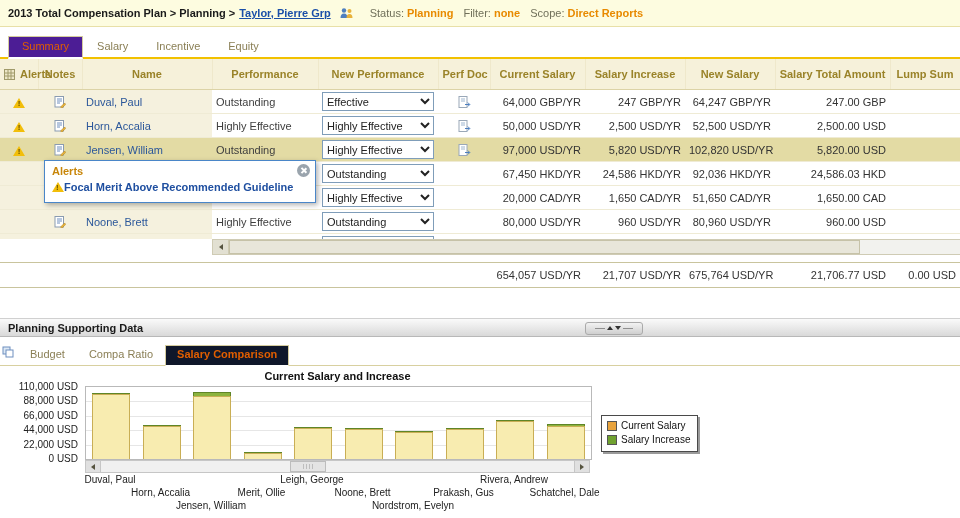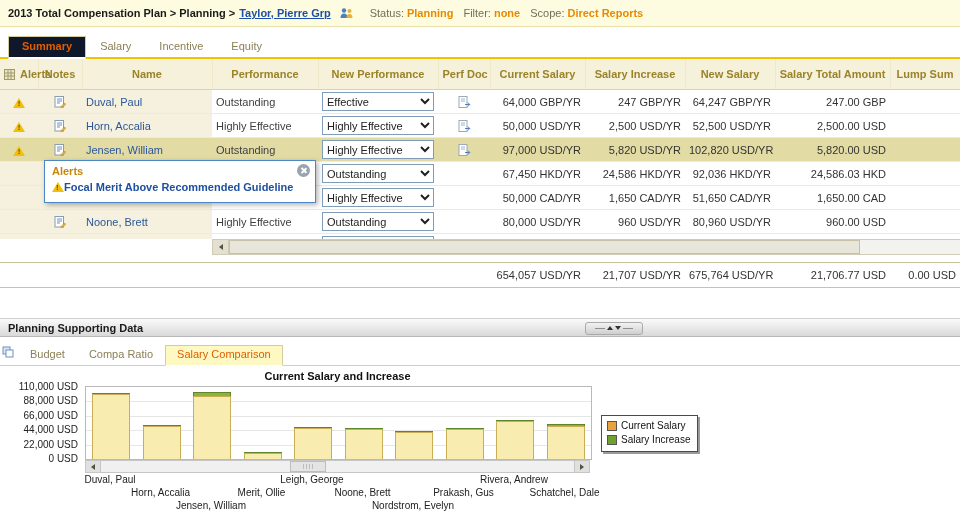--- a/index.html
+++ b/index.html
@@ -10,21 +10,21 @@
   
   .topbar{height:26px;background:#FDFCE0;border-bottom:1px solid #E8E0A8;display:flex;align-items:center;padding:0 8px;white-space:nowrap}
   .crumb{font-weight:bold;color:#1A1A1A}
   .crumb-link{font-weight:bold;color:#1B4FA8;text-decoration:underline;margin-left:4px;cursor:pointer}
   .bar-ico{margin:0 6px 0 8px;display:inline-flex}
   .lbl{color:#70705A;margin-left:10px}
   .val{color:#E88A00;font-weight:bold;margin-left:3px}
   
   .tabstrip{background:#fff;padding:9px 8px 0 8px;border-bottom:2px solid #F2C100;display:flex;height:21px}
   .tab{padding:3px 13px 2px;color:#8A7F55;cursor:pointer;border:1px solid transparent}
-  .tab.active{color:#E05E00;font-weight:bold;background:#0f172a;border:1px solid #D5CC9E;border-bottom:2px solid #fff;margin-bottom:-2px}
+  .tab.active{color:#E05E00;font-weight:normal;background:#4c1d95;border:1px solid #D5CC9E;border-bottom:2px solid #fff;margin-bottom:-2px}
   
   .table-clip{height:180px;overflow:hidden}
   table.cols{border-collapse:collapse;table-layout:fixed;width:960px}
   th{background:#F6F1DA;color:#9A8329;font-weight:bold;font-size:11px;height:24px;padding:3px 4px;border-bottom:1px solid #DCD3A6;border-right:1px solid #EFE8CB;text-align:center;vertical-align:middle;white-space:nowrap}
   th.h0{text-align:left}
   td{height:18px;padding:2px 4px;border-bottom:1px solid #EFEBD5;vertical-align:middle;white-space:nowrap;overflow:hidden}
   .c-left{background:#F5F1DE}
   tr.hl td{background:#E3DBA4}
   .c-alert,.c-note,.c-doc{text-align:center}
   .c-name{color:#2B579A;cursor:pointer}
@@ -55,21 +55,21 @@
   .popup-msg{color:#1F4FA0;font-weight:bold}
   
   .support-bar{margin-top:30px;height:17px;background:linear-gradient(#FAFAFA,#D9D9D9);border-top:1px solid #D0D0D0;border-bottom:1px solid #B8B8B8;display:flex;align-items:center;padding:0 8px;font-weight:bold;color:#1A1A1A;position:relative}
   .support-toggle{position:absolute;left:585px;top:2.5px;width:56px;height:11px;background:linear-gradient(#F2F2F2,#CFCFCF);border:1px solid #AAA;border-radius:3px;display:flex;align-items:center;justify-content:center;gap:2px;cursor:pointer}
   .tri-u{width:0;height:0;border-left:3px solid transparent;border-right:3px solid transparent;border-bottom:4px solid #333}
   .tri-d{width:0;height:0;border-left:3px solid transparent;border-right:3px solid transparent;border-top:4px solid #333}
   .tg-dash{width:10px;height:1px;background:#8F8F8F}
   .support-tabs{display:flex;padding:8px 8px 0 18px;border-bottom:1px solid #D8D0A0;height:20px;position:relative;background:#fff}
   .support-tabs .panel-ico{position:absolute;left:2px;top:9px}
   .stab{padding:2px 11px;color:#8A7F55;cursor:pointer;border:1px solid transparent}
-  .stab.active{color:#E05E00;font-weight:normal;background:#fef9c3;border:1px solid #D5CC9E;border-bottom:1px solid #fff;margin-bottom:-1px}
+  .stab.active{color:#E05E00;font-weight:bold;background:#0f172a;border:1px solid #D5CC9E;border-bottom:1px solid #fff;margin-bottom:-1px}
   
   .chart{position:relative;height:158px;background:#fff}
   .chart-title{position:absolute;left:85px;top:4px;width:505px;text-align:center;font-weight:bold;color:#111}
   .ylabel{position:absolute;left:0;width:78px;text-align:right;font-size:10px;color:#222}
   .plot{position:absolute;left:85px;top:20px;width:505px;height:72px;border:1px solid #B9B9B9;background:#fff}
   .gridline{position:absolute;left:0;right:0;height:1px;background:#E6E6E6}
   .bar{position:absolute;bottom:0;height:100%;display:flex;flex-direction:column;justify-content:flex-end}
   .seg-cur{background:#F8ECB0;border:1px solid #C9AE55;border-bottom:none;box-sizing:border-box}
   .seg-inc{background:#8CB33E;border:1px solid #5F8527;border-bottom:none;box-sizing:border-box}
   .chart-scroll{position:absolute;left:85px;top:94px;width:505px;height:13px;background:#F0F0F0;border:1px solid #C6C6C6;display:flex;align-items:stretch;box-sizing:border-box}
@@ -251,21 +251,21 @@
           <td class="c-money">24,586.03 HKD</td>
           <td class="c-money"></td>
         </tr>
         <tr>
           <td class="c-left c-alert"></td>
           <td class="c-left c-note"></td>
           <td class="c-left c-name"></td>
           <td class="c-perf"></td>
           <td class="c-newperf"><select class="perf-select"><option>Highly Effective</option></select></td>
           <td class="c-doc"></td>
-          <td class="c-money">50,000 CAD/YR</td>
+          <td class="c-money">20,000 CAD/YR</td>
           <td class="c-money">1,650 CAD/YR</td>
           <td class="c-money">51,650 CAD/YR</td>
           <td class="c-money">1,650.00 CAD</td>
           <td class="c-money"></td>
         </tr>
         <tr>
           <td class="c-left c-alert"></td>
           <td class="c-left c-note"><span class="ico">
               <svg width="12" height="12" viewBox="0 0 12 12">
                 <rect x="1" y="0.5" width="8.5" height="10.5" fill="#fff" stroke="#8A9BB0"></rect>

